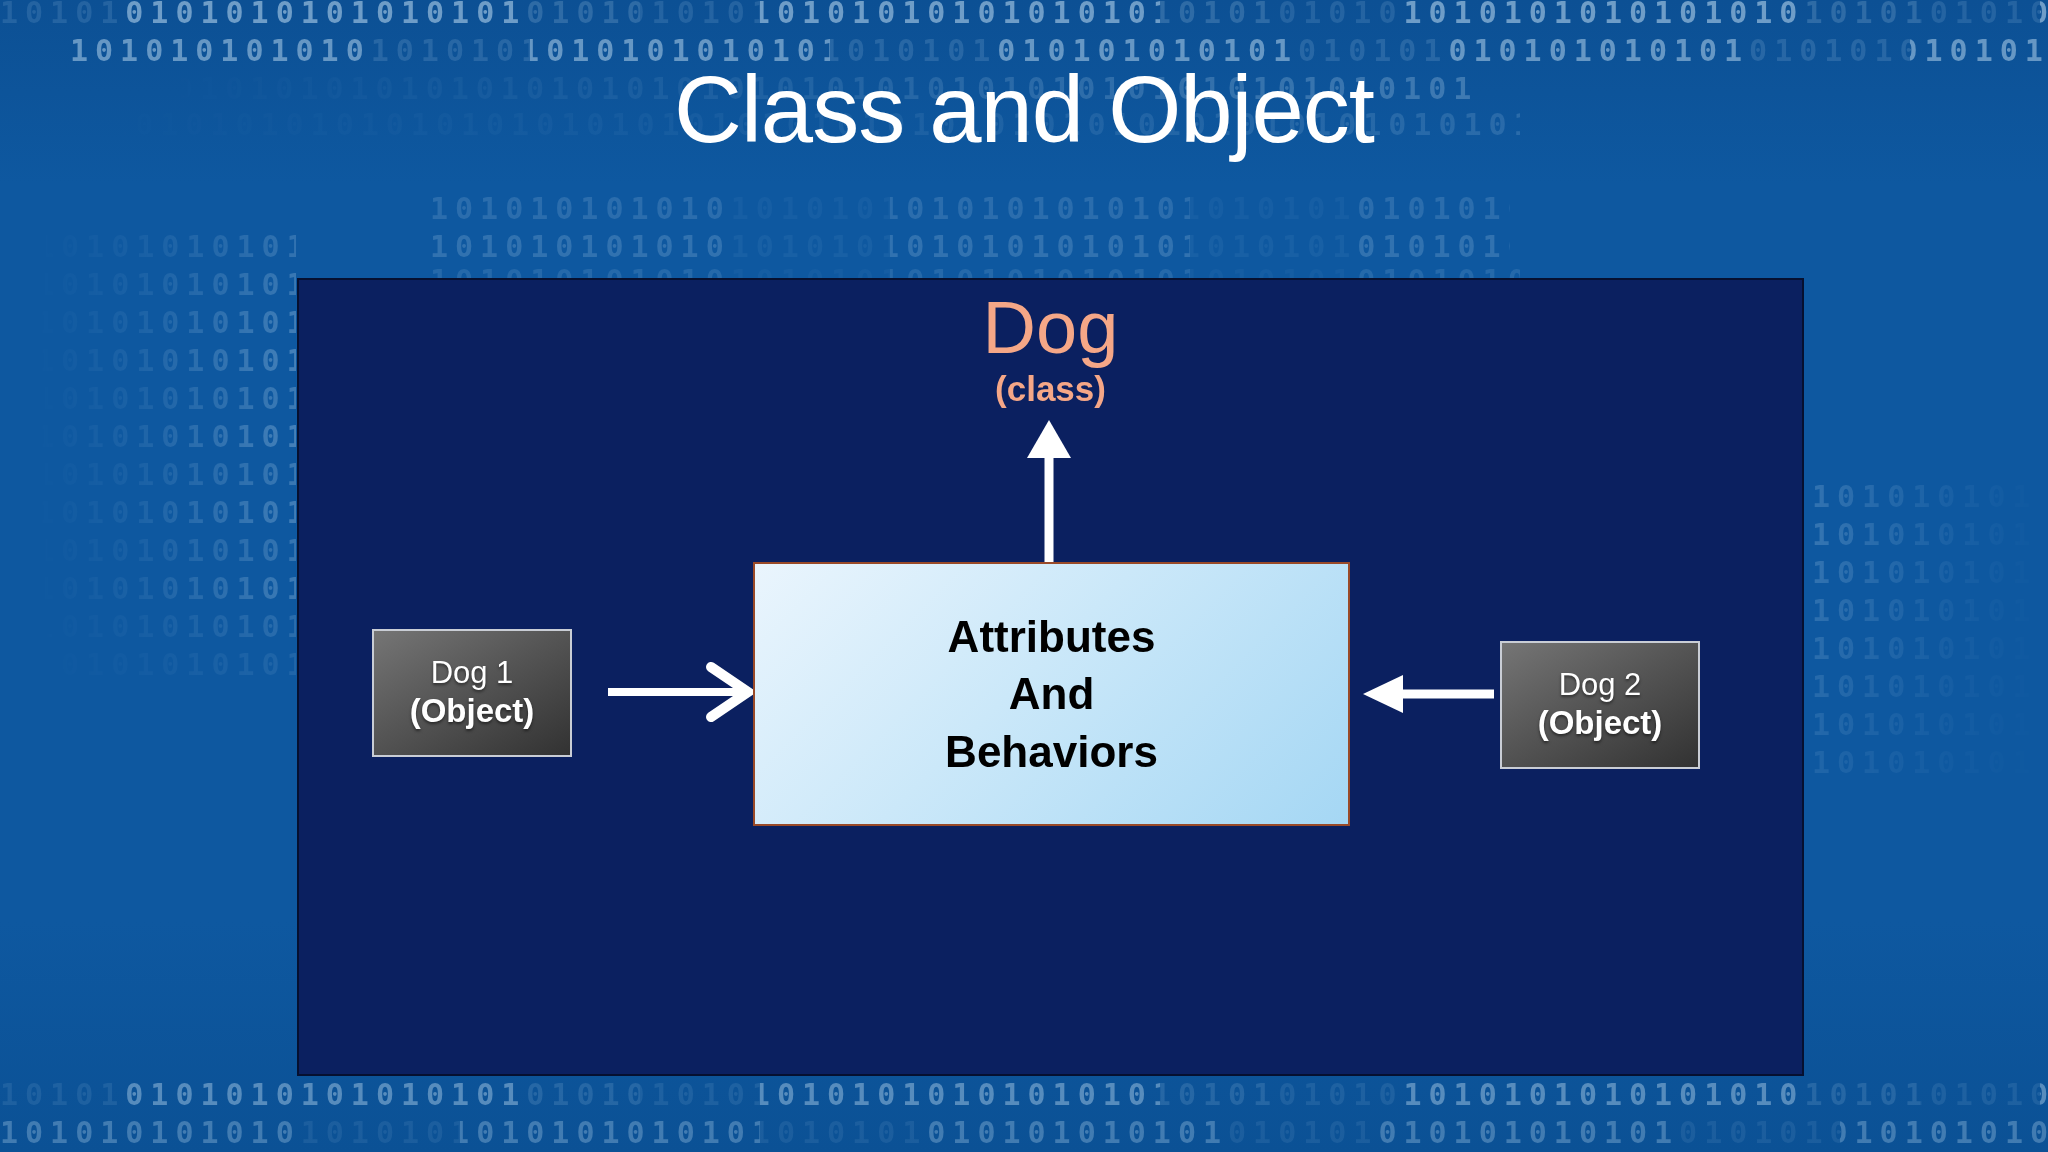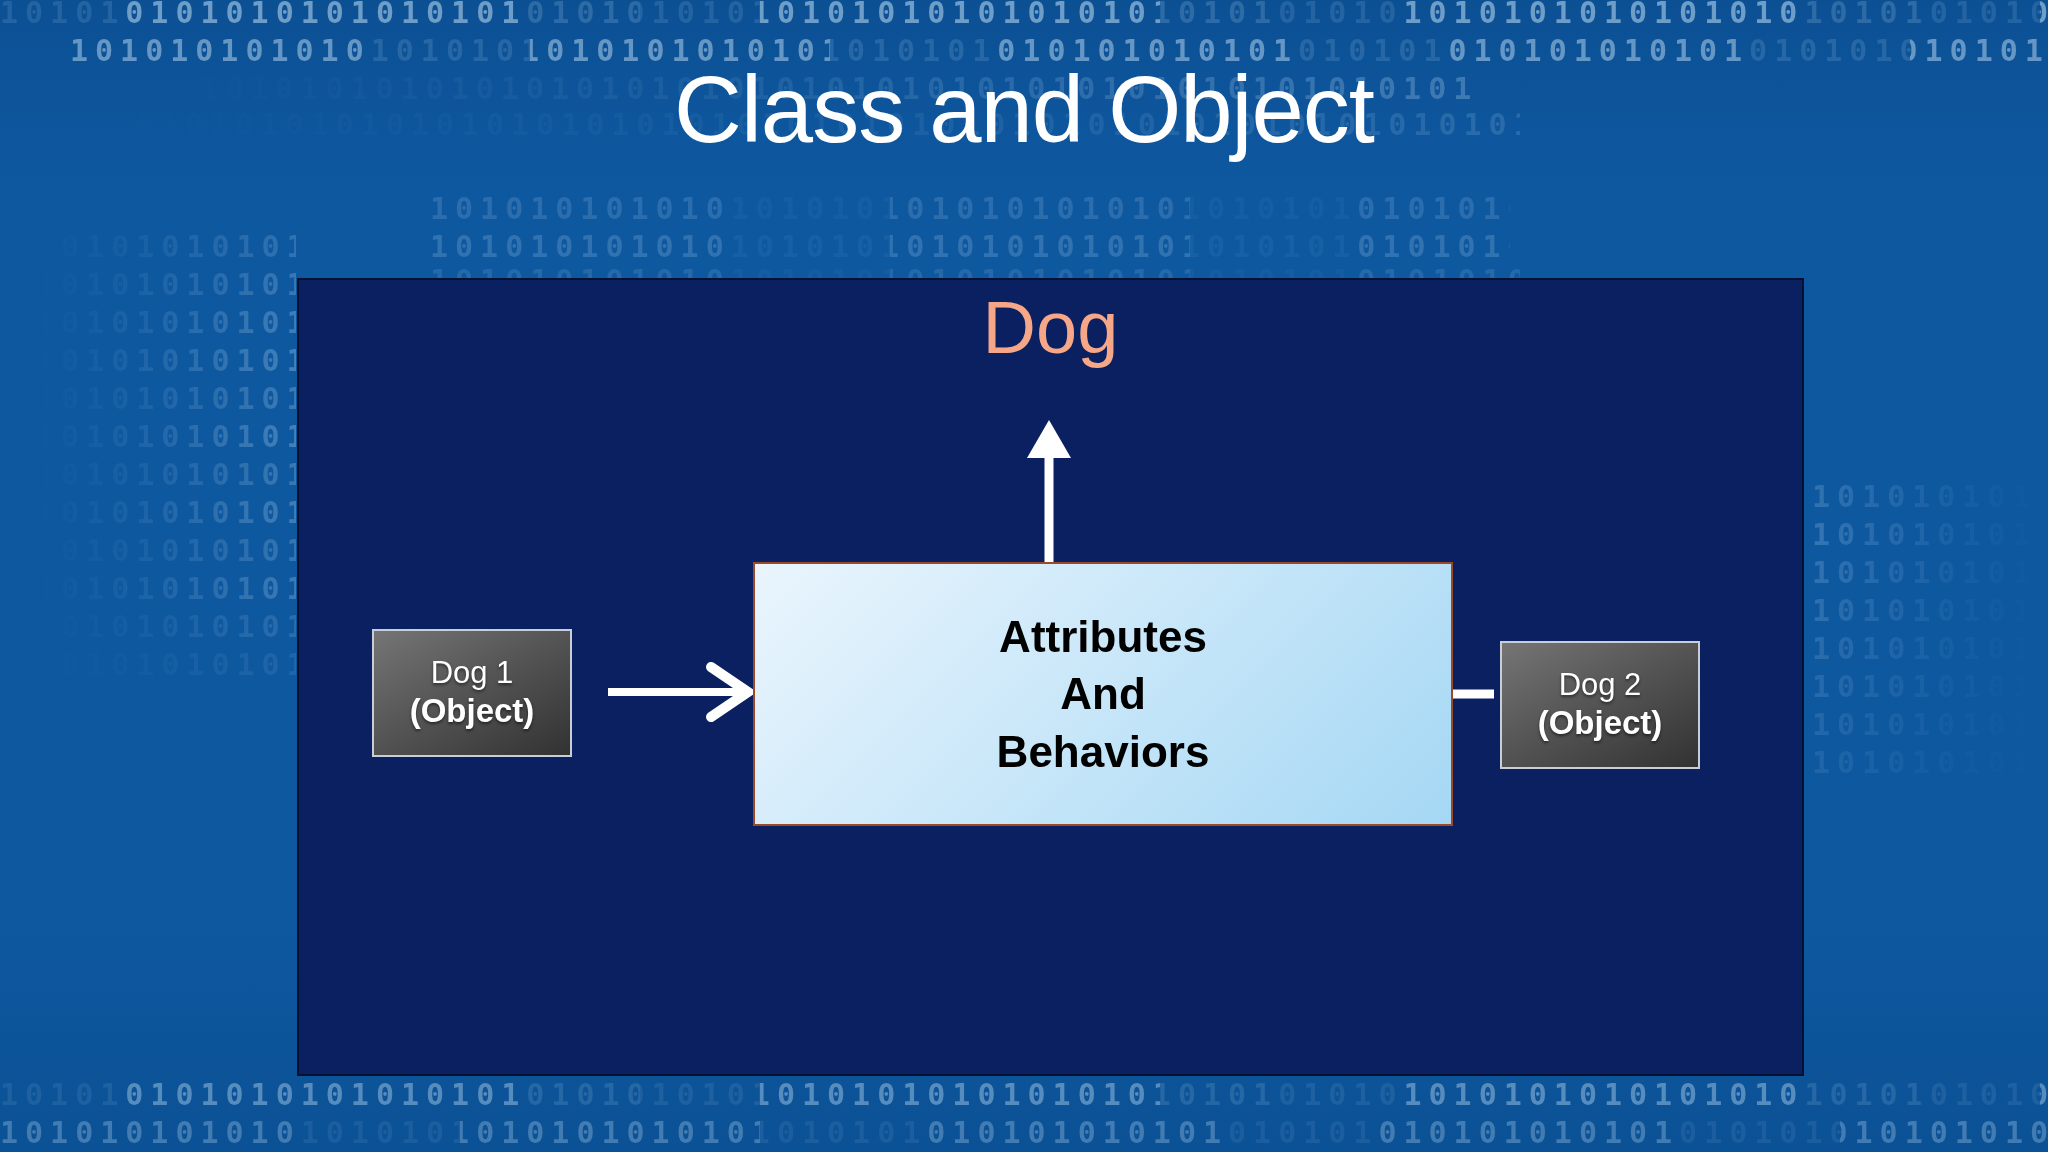--- a/index.html
+++ b/index.html
@@ -28,21 +28,21 @@
   .panel{
     position:absolute;left:297px;top:278px;width:1503px;height:794px;
     background:#0B2060;border:2px solid #061030;
   }
   .class-heading{
     position:absolute;left:0;right:0;top:10px;text-align:center;color:#F5A787;
   }
   .class-name{font-size:74px;font-weight:normal;line-height:1.02;}
   .class-sub{font-size:35px;font-weight:bold;margin-top:4px;}
   .center-box{
-    position:absolute;left:454px;top:282px;width:700px;height:264px;box-sizing:border-box;
+    position:absolute;left:454px;top:282px;width:597px;height:264px;box-sizing:border-box;
     border:2px solid #9A4A28;
     background:linear-gradient(135deg,#EAF5FD 0%,#CBE8F9 45%,#A5D7F4 100%);
     display:flex;flex-direction:column;align-items:center;justify-content:center;
     color:#000;font-weight:bold;font-size:44px;line-height:1.3;text-align:center;
   }
   .obj-box{
     position:absolute;width:200px;height:128px;box-sizing:border-box;
     border:2px solid #C9CDD5;
     background:linear-gradient(150deg,#757575 0%,#565656 45%,#323232 100%);
     color:#FFFFFF;display:flex;flex-direction:column;align-items:center;justify-content:center;
@@ -90,20 +90,21 @@
       <div class="bg-row" style="top: 1078px; left: 0px; width: 2048px; opacity: 0.42; mask-image: repeating-linear-gradient(90deg, rgba(0, 0, 0, 0.25) 0px, rgba(0, 0, 0, 0.25) 120px, rgb(0, 0, 0) 120px, rgb(0, 0, 0) 520px, rgba(0, 0, 0, 0.35) 520px, rgba(0, 0, 0, 0.35) 640px);">1010101010101010101010101010101010101010101010101010101010101010101010101010101010101010101010101010101010101010101010101010101010101010101010101010101010101010101010101010101010101010101010101010101010101010101010101010</div>
       <div class="bg-row" style="top: 1116px; left: 0px; width: 2048px; opacity: 0.3; mask-image: repeating-linear-gradient(90deg, rgb(0, 0, 0) 0px, rgb(0, 0, 0) 300px, rgba(0, 0, 0, 0.3) 300px, rgba(0, 0, 0, 0.3) 460px);">1010101010101010101010101010101010101010101010101010101010101010101010101010101010101010101010101010101010101010101010101010101010101010101010101010101010101010101010101010101010101010101010101010101010101010101010101010</div>
     </div>
 
   <h1 class="slide-title">Class and Object</h1>
 
   <div class="panel">
 
     <div class="class-heading">
       <div class="class-name">Dog</div>
+      <div class="class-sub">(class)</div>
     </div>
 
     <svg class="arrows" viewBox="0 0 1503 794">
       <g stroke="#FFFFFF" fill="#FFFFFF">
         <line x1="750" y1="282" x2="750" y2="172" stroke-width="9"></line>
         <polygon points="750,140 728,178 772,178" stroke="none"></polygon>
       </g>
       <g stroke="#FFFFFF" fill="none">
         <line x1="309" y1="412" x2="441" y2="412" stroke-width="8"></line>
         <polyline points="412,387 449,412 412,437" stroke-width="10" stroke-linecap="round"></polyline>

